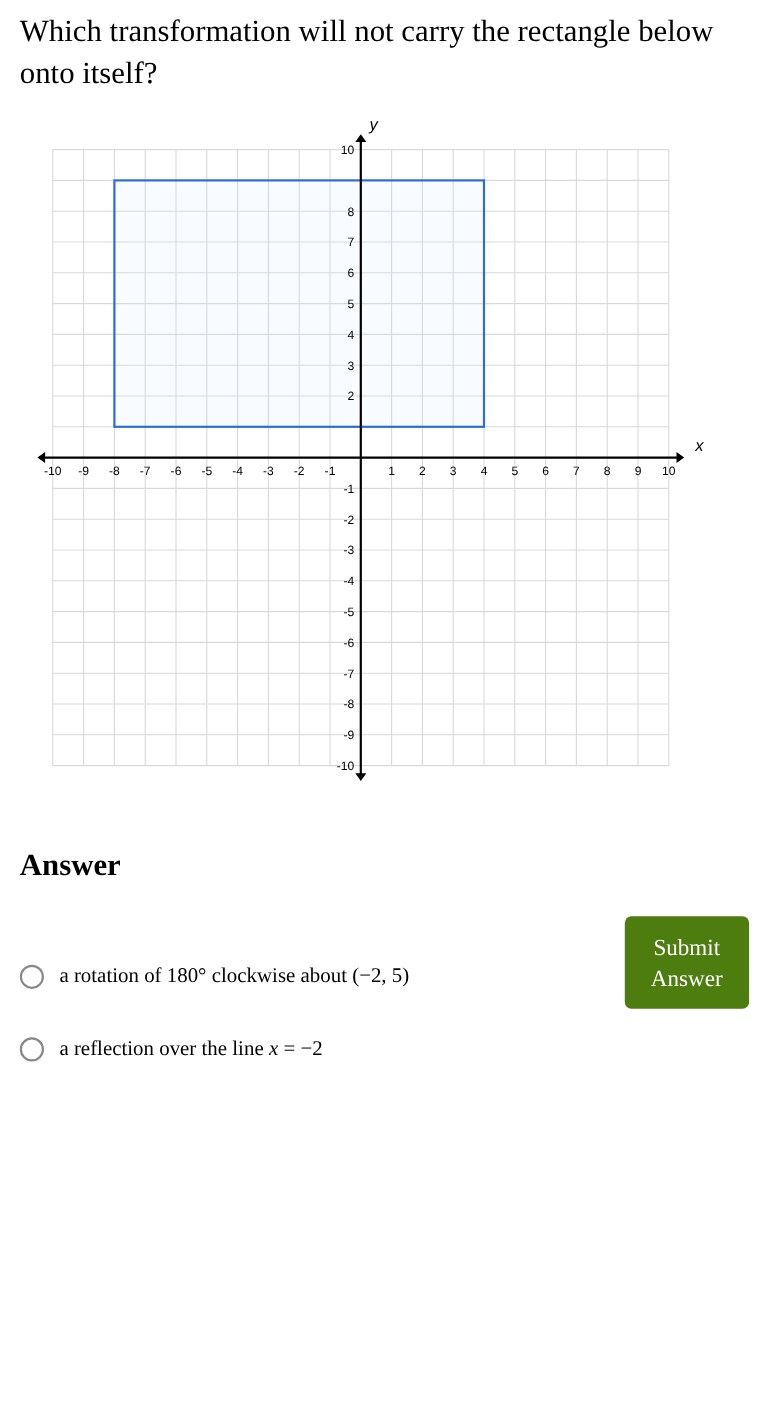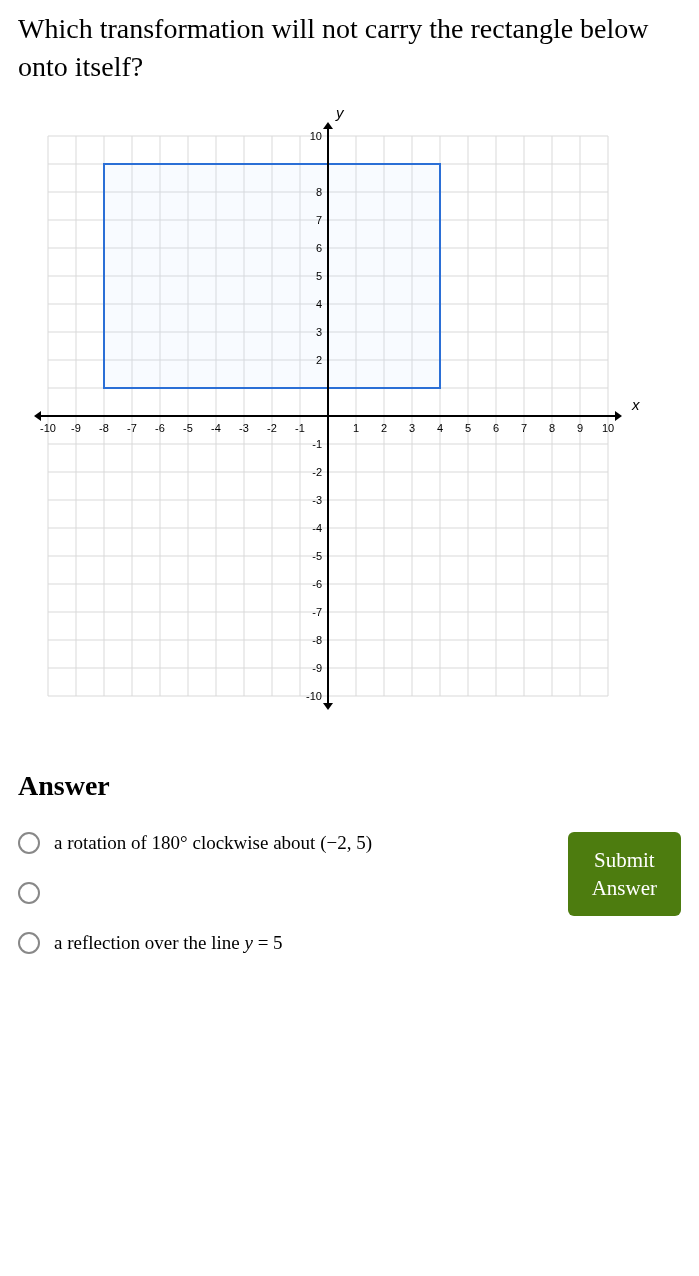--- a/index.html
+++ b/index.html
@@ -30,20 +30,21 @@
   }
   .options {
     flex: 1;
   }
   .option {
     display: flex;
     align-items: center;
     gap: 14px;
     margin-bottom: 28px;
     cursor: pointer;
+    margin-top: 44px;
   }
   .radio {
     width: 22px;
     height: 22px;
     border: 2px solid #888;
     border-radius: 50%;
     flex-shrink: 0;
   }
   .option-text {
     font-size: 19px;
@@ -170,22 +171,19 @@
 <div class="options-row">
   <div class="options">
     <div class="option">
       <div class="radio"></div>
       <div class="option-text">
         a rotation of <span>180°</span> clockwise about <span>(−2, 5)</span>
       </div>
     </div>
     <div class="option">
       <div class="radio"></div>
-    </div>
-    <div class="option">
-      <div class="radio"></div>
       <div class="option-text">
-        a reflection over the line <span class="math-var">y</span> = 5
+        a reflection over the line <span class="math-var">x</span> = −2
       </div>
     </div>
   </div>
   <button class="submit-btn">Submit<br>Answer</button>
 </div>
 
 </body></html>

